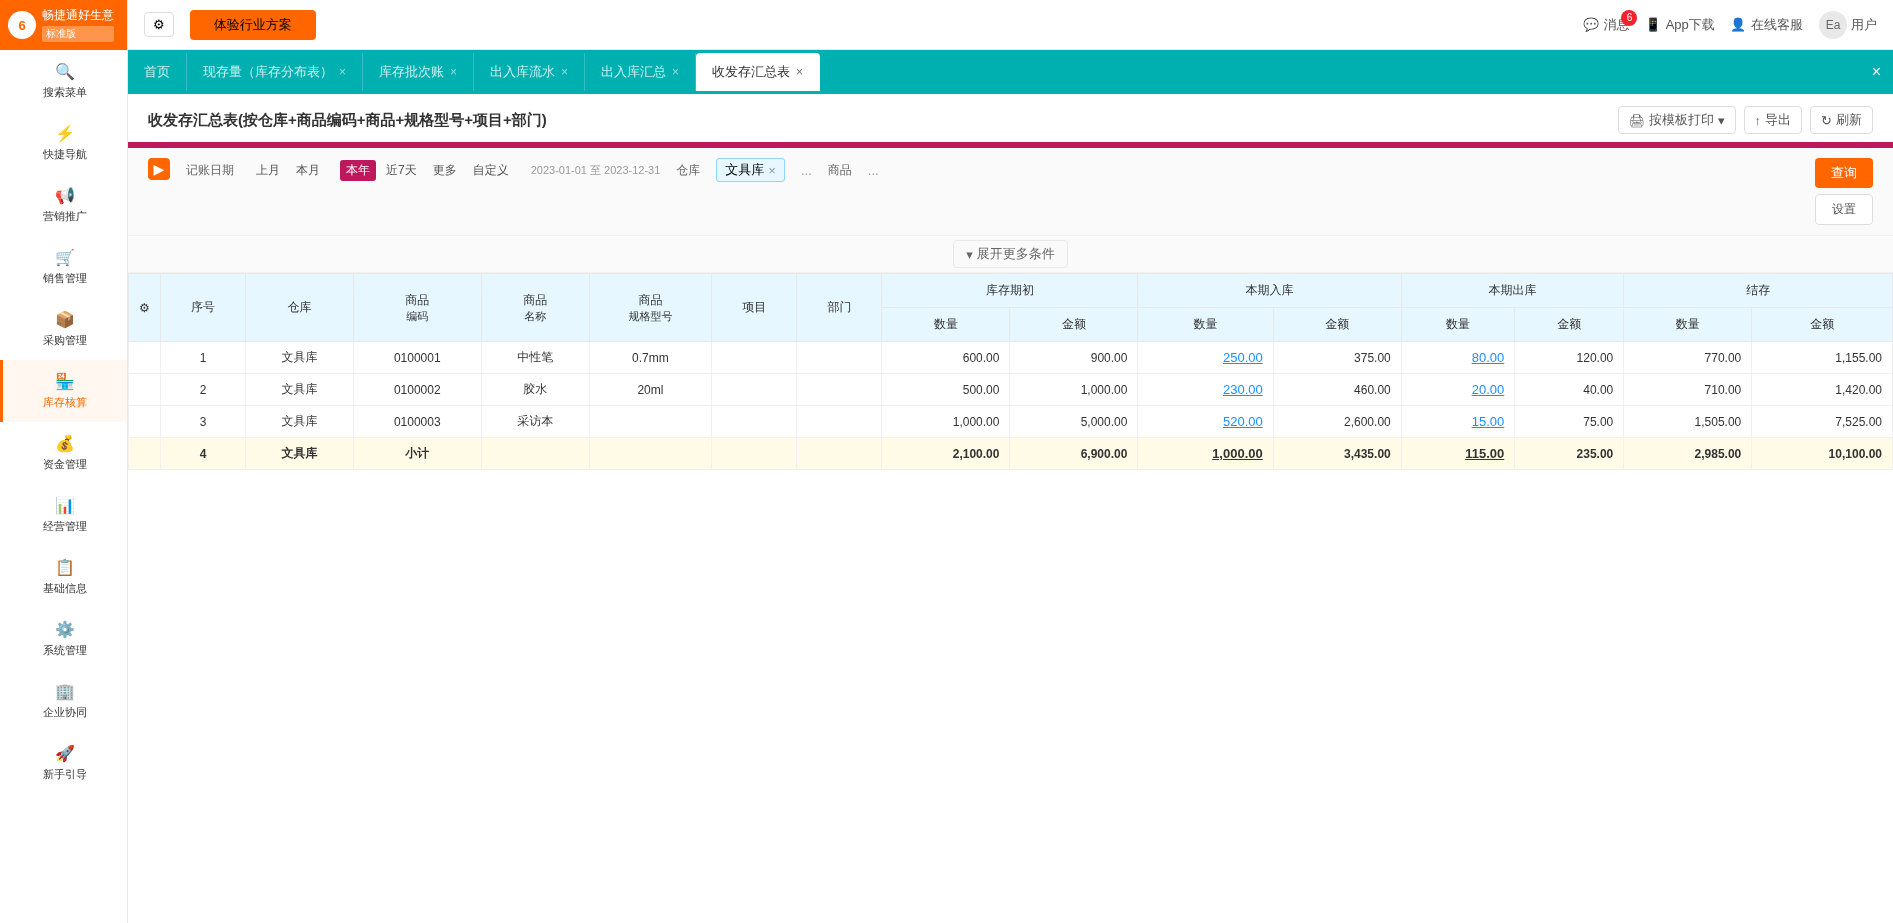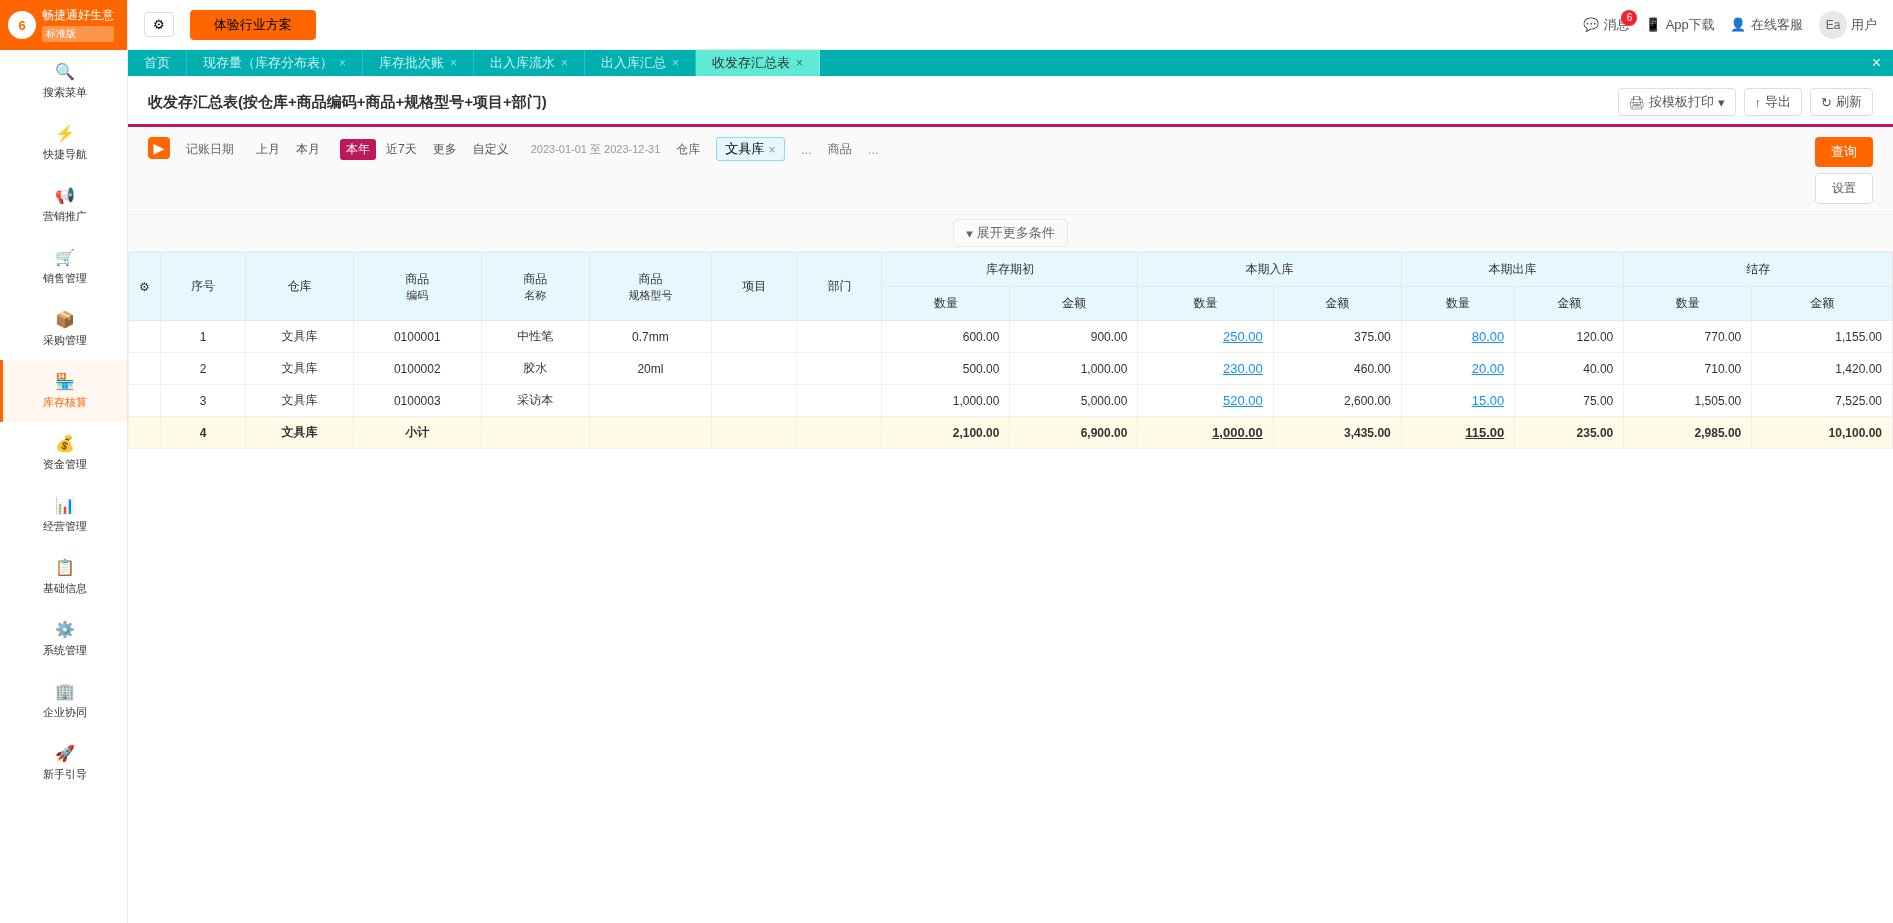--- a/index.html
+++ b/index.html
@@ -23,31 +23,31 @@
     .topbar { background: #fff; height: 50px; display: flex; align-items: center; padding: 0 16px; border-bottom: 1px solid #e8e8e8; gap: 16px; }
     .topbar-title { font-size: 13px; color: #333; flex: 1; }
     .topbar-system-select { display: flex; align-items: center; gap: 4px; border: 1px solid #ddd; border-radius: 4px; padding: 4px 8px; cursor: pointer; }
     .topbar-btn { background: #ff6600; color: #000000; border: none; border-radius: 4px; padding: 6px 24px; cursor: pointer; font-size: 13px; }
     .topbar-actions { display: flex; align-items: center; gap: 16px; margin-left: auto; }
     .topbar-action-item { display: flex; align-items: center; gap: 4px; cursor: pointer; color: #555; font-size: 12px; position: relative; }
     .badge { background: #f5222d; color: #fff; border-radius: 50%; width: 16px; height: 16px; font-size: 10px; display: flex; align-items: center; justify-content: center; position: absolute; top: -6px; right: -8px; }
     .user-avatar { width: 28px; height: 28px; background: #e8e8e8; border-radius: 50%; display: flex; align-items: center; justify-content: center; font-size: 12px; color: #666; }
 
     
-    .tabbar { background: #00b0b0; display: flex; align-items: center; padding: 0; height: 26px; overflow: hidden; }
+    .tabbar { background: #00b0b0; display: flex; align-items: center; padding: 0; height: 44px; overflow: hidden; }
     .tab { display: flex; align-items: center; gap: 6px; padding: 0 16px; height: 38px; cursor: pointer; color: rgba(255,255,255,0.8); font-size: 13px; border-right: 1px solid rgba(255,255,255,0.2); white-space: nowrap; }
-    .tab.active { background: #5eead4; color: #333; border-radius: 4px 4px 0 0; }
+    .tab.active { background: #ffffff; color: #333; border-radius: 4px 4px 0 0; }
     .tab-close { font-size: 12px; opacity: 0.7; }
     .tabbar-close { margin-left: auto; padding: 0 12px; color: #fff; cursor: pointer; font-size: 16px; }
 
     
     .content { flex: 1; background: #fff; overflow: hidden; display: flex; flex-direction: column; margin: 0; }
 
     
-    .page-header { padding: 12px 20px 8px; border-bottom: 3px solid #be185d; display: flex; align-items: center; justify-content: space-between; }
+    .page-header { padding: 12px 20px 8px; border-bottom: 6px solid #be185d; display: flex; align-items: center; justify-content: space-between; }
     .page-title { font-size: 15px; font-weight: bold; color: #333; }
     .page-actions { display: flex; gap: 8px; align-items: center; }
     .btn-outline { border: 1px solid #ddd; background: #fff; padding: 4px 10px; border-radius: 4px; cursor: pointer; font-size: 12px; color: #555; display: flex; align-items: center; gap: 4px; }
     .filter-toggle { background: #ff6600; color: #fff; border: none; width: 22px; height: 22px; border-radius: 4px; cursor: pointer; font-size: 14px; display: flex; align-items: center; justify-content: center; flex-shrink: 0; }
     .filter-label { color: #666; font-size: 12px; white-space: nowrap; }
     .date-options { display: flex; gap: 4px; align-items: center; }
     .date-opt { font-size: 12px; color: #555; cursor: pointer; padding: 2px 6px; border-radius: 3px; }
     .date-opt.active { background: #be185d; color: #fff; border-radius: 3px; margin-left: 10px; }
     .date-range { color: #999; font-size: 11px; }
     .filter-tag { background: #e6f7ff; border: 1px solid #91d5ff; border-radius: 3px; padding: 2px 8px; display: flex; align-items: center; gap: 4px; font-size: 12px; }

